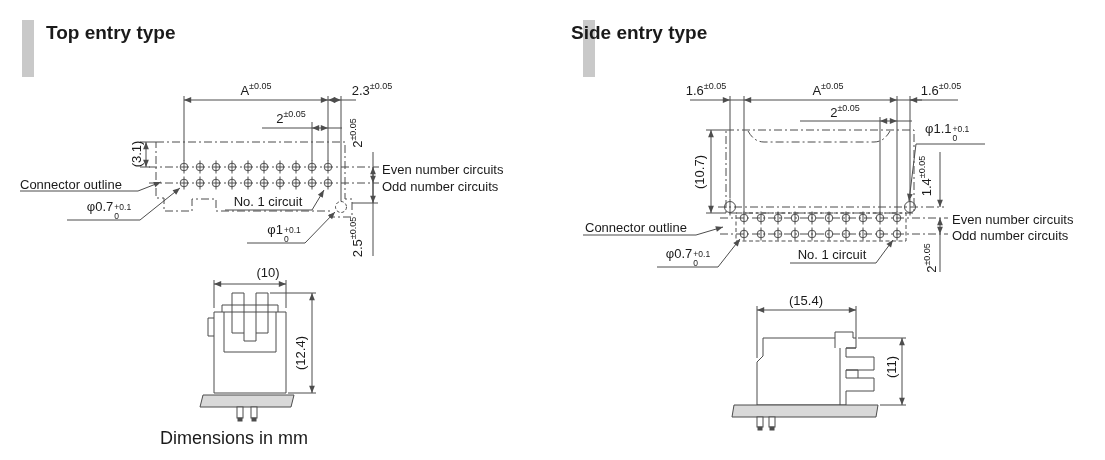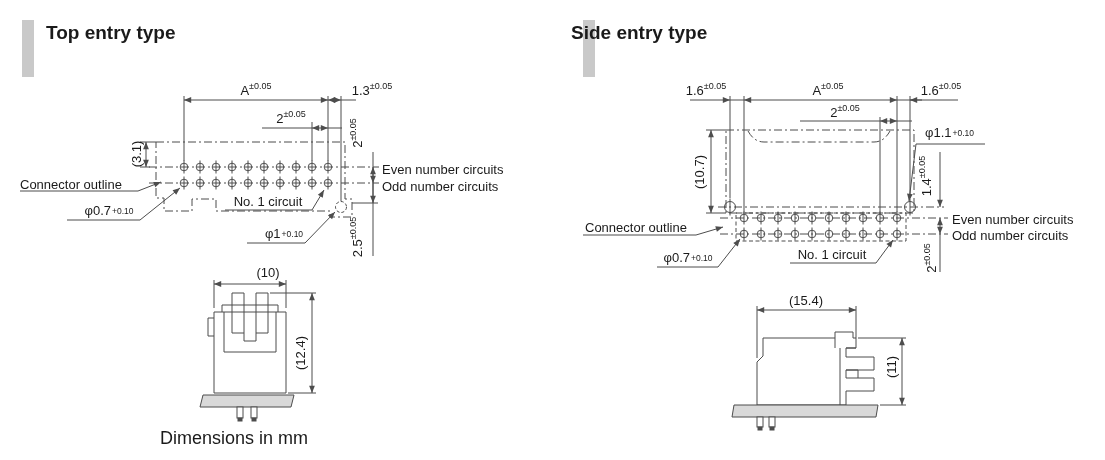--- a/index.html
+++ b/index.html
@@ -6,21 +6,21 @@
   .screen{position:relative;width:1105px;height:460px;background:#fff;overflow:hidden;
           font-family:"Liberation Sans",sans-serif;color:#1a1a1a;}
   svg{position:absolute;left:0;top:0;}
   .section-bar{position:absolute;width:12px;height:57px;background:#c9c9c9;}
   .section-title{position:absolute;font-size:19px;font-weight:bold;white-space:nowrap;}
   .lbl{position:absolute;font-size:13px;white-space:nowrap;line-height:1;}
   .ctr{transform:translate(-50%,-50%);}
   .lft{transform:translateY(-50%);}
   .rot{transform:translate(-50%,-50%) rotate(-90deg);}
   .dim sup,.lbl sup{font-size:9px;position:relative;top:-1px;vertical-align:super;line-height:0;}
-  .stack{display:inline-flex;flex-direction:row;font-size:8.5px;line-height:8.5px;
+  .stack{display:inline-flex;flex-direction:column;font-size:8.5px;line-height:8.5px;
          margin-left:1px;vertical-align:1px;justify-content:center;}
   .big{font-size:18px;}
 </style>
 </head>
 <body>
 
 <div class="screen">
 
 <svg width="1105" height="460" viewBox="0 0 1105 460">
   <defs>
@@ -203,21 +203,21 @@
     <line x1="902" y1="338" x2="902" y2="405" marker-start="url(#arw)" marker-end="url(#arw)"></line>
   </g>
 </svg>
 
 <div class="section-bar" style="left:22px;top:20px;"></div>
 <div class="section-title" style="left:46px;top:22px;">Top entry type</div>
 <div class="section-bar" style="left:583px;top:20px;"></div>
 <div class="section-title" style="left:571px;top:22px;">Side entry type</div>
 
 <div class="lbl dim ctr" style="left:256px;top:90px;"><span>A</span><sup>±0.05</sup></div>
-<div class="lbl dim ctr" style="left:372px;top:90px;"><span>1.3</span><sup>±0.05</sup></div>
+<div class="lbl dim ctr" style="left:372px;top:90px;"><span>2.3</span><sup>±0.05</sup></div>
 <div class="lbl dim ctr" style="left:291px;top:118px;"><span>2</span><sup>±0.05</sup></div>
 <div class="lbl dim rot" style="left:357px;top:133px;"><span>2</span><sup>±0.05</sup></div>
 <div class="lbl dim rot" style="left:357px;top:237px;"><span>2.5</span><sup>±0.05</sup></div>
 <div class="lbl dim rot" style="left:136px;top:154px;">(3.1)</div>
 <div class="lbl lft" style="left:20px;top:184px;">Connector outline</div>
 <div class="lbl dim ctr" style="left:109px;top:210px;"><span>φ0.7</span><span class="stack">
         <span>+0.1</span>
         <span>0</span>
       </span></div>
 <div class="lbl ctr" style="left:268px;top:201px;">No. 1 circuit</div>

